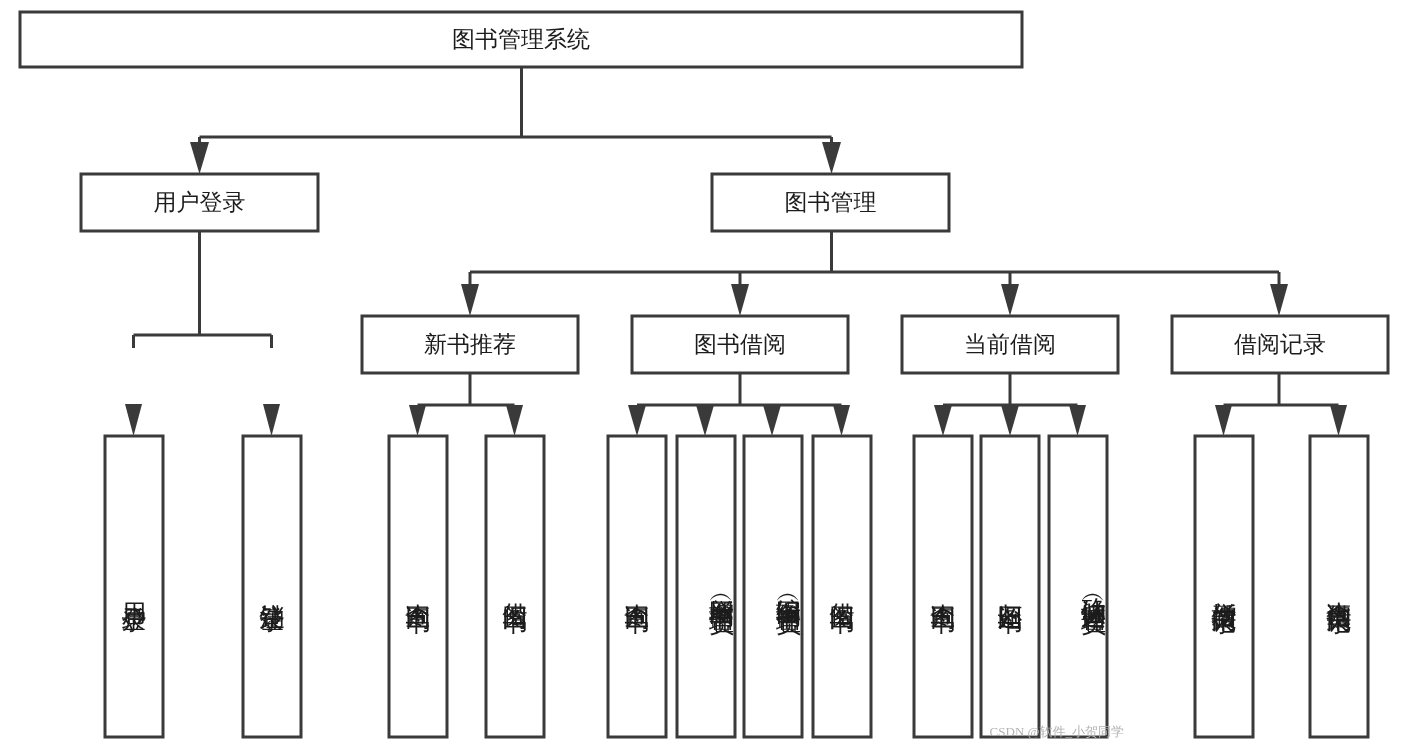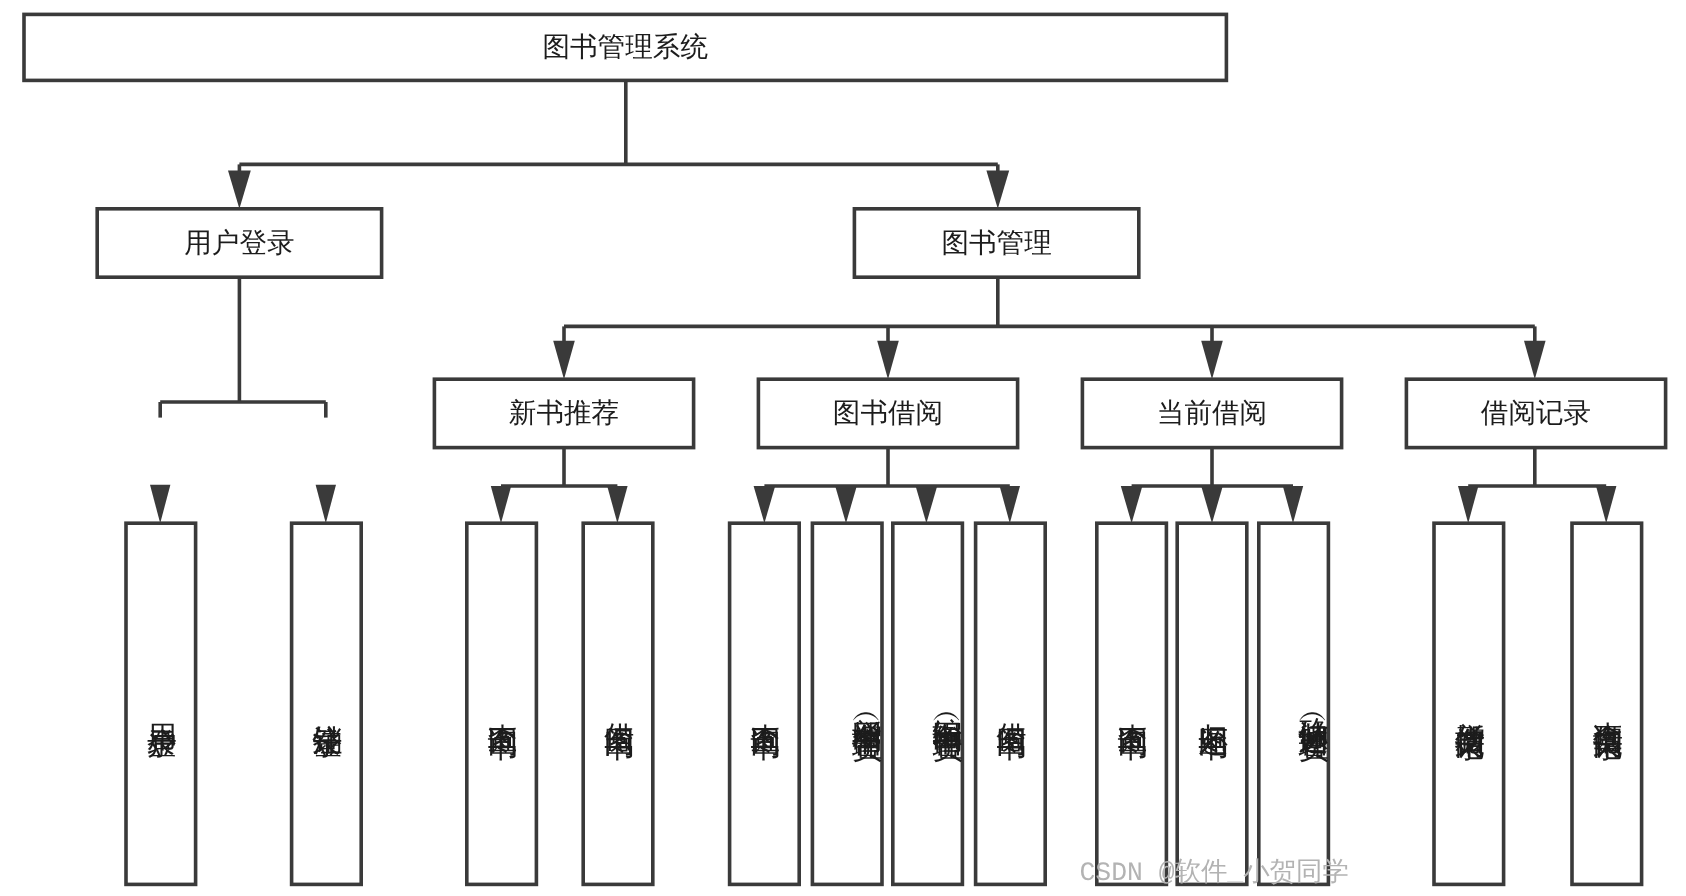--- a/index.html
+++ b/index.html
@@ -59,22 +59,22 @@
     color: #1c1c1c;
     letter-spacing: 2px;
     white-space: nowrap;
     text-align: center;
     pointer-events: none;
   }
   .watermark {
     position: absolute;
     right: 10px;
     bottom: 6px;
-    font-family: Liberation Mono, monospace;
-    font-size: 22px;
+    font-family: Liberation Serif, serif;
+    font-size: 13px;
     color: #b3b3b3;
     white-space: nowrap;
   }
 </style>
 </head>
 <body>
 
 <div id="diagram-root">
 
   <svg id="flow-svg" viewBox="0 0 1405 747">

